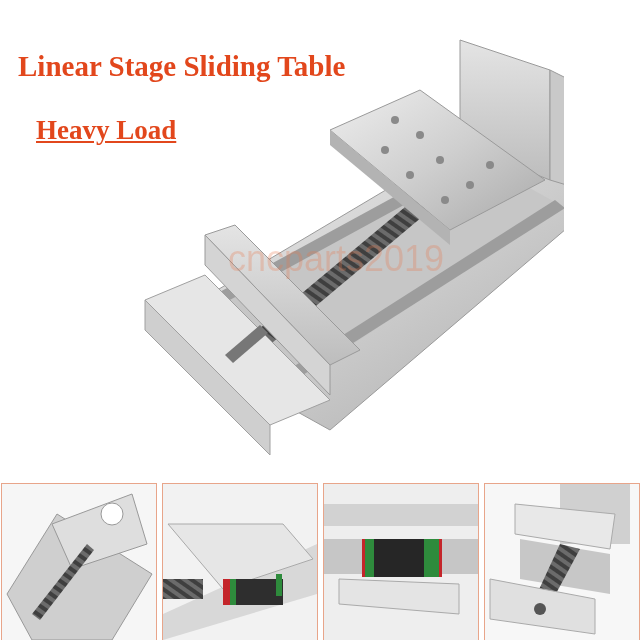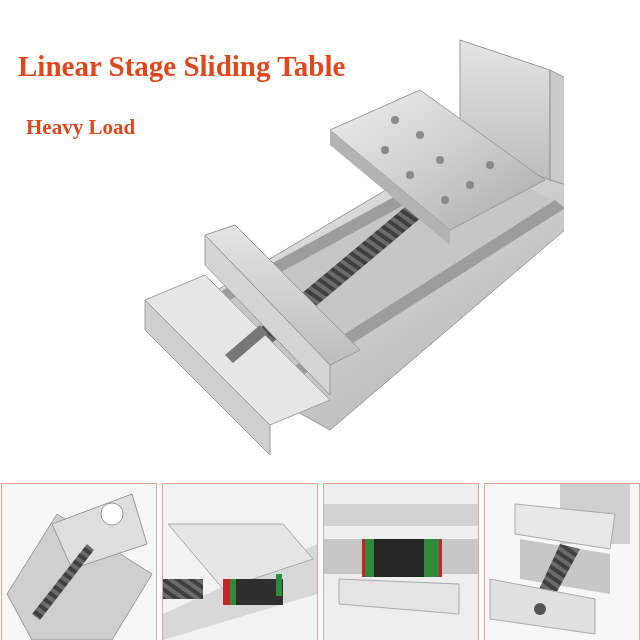--- a/index.html
+++ b/index.html
@@ -8,22 +8,22 @@
     background: #ffffff;
     font-family: "Liberation Serif", "DejaVu Serif", serif;
   }
   .hero { position: absolute; left: 0; top: 0; width: 564px; height: 480px; overflow: hidden; }
   .title {
     position: absolute; left: 18px; top: 50px;
     font-size: 29px; font-weight: bold; letter-spacing: 0px;
     white-space: nowrap;
   }
   .subtitle {
-    position: absolute; left: 26px; top: 115px;
-    font-size: 21px; font-weight: bold;
+    position: absolute; left: 36px; top: 115px;
+    font-size: 27px; font-weight: bold; text-decoration: underline;
   }
   .watermark {
     position: absolute; left: 228px; top: 238px;
     font-family: "Liberation Sans", "DejaVu Sans", sans-serif;
     font-size: 36px; opacity: 0.28; white-space: nowrap;
     transform: rotate(0deg);
   }
   .product { position: absolute; left: 0; top: 0; }
   .thumbs { position: absolute; left: 0; top: 483px; width: 640px; height: 157px; }
   .thumb {
@@ -83,20 +83,21 @@
     <polygon points="205,235 330,365 330,395 205,265" fill="#d4d4d4" stroke="#9a9a9a"></polygon>
 
     <polygon points="145,300 205,275 330,400 270,425" fill="#e6e6e6" stroke="#a0a0a0"></polygon>
     <polygon points="145,300 270,425 270,455 145,330" fill="#cfcfcf" stroke="#a0a0a0"></polygon>
 
     <polygon points="225,355 260,325 268,333 233,363" fill="#777"></polygon>
   </svg>
 
   <div class="title" style="color:#e2471c">Linear Stage Sliding Table</div>
   <div class="subtitle" style="color:#e2471c">Heavy Load</div>
+  <div class="watermark" style="color:#e8764a">cncparts2019</div>
 </div>
 
 <div class="thumbs">
   <div class="thumb" style="left:1px">
     <svg width="154" height="156" viewBox="0 0 154 156">
       <rect width="154" height="156" fill="#f6f6f6"></rect>
       <polygon points="5,110 55,30 150,90 110,156 30,156" fill="#cfcfcf" stroke="#999"></polygon>
       <polygon points="50,40 130,10 145,60 70,85" fill="#dedede" stroke="#999"></polygon>
       <circle cx="110" cy="30" r="11" fill="#ffffff" stroke="#999"></circle>
       <polygon points="30,130 85,60 92,66 38,136" fill="url(#screw)"></polygon>

